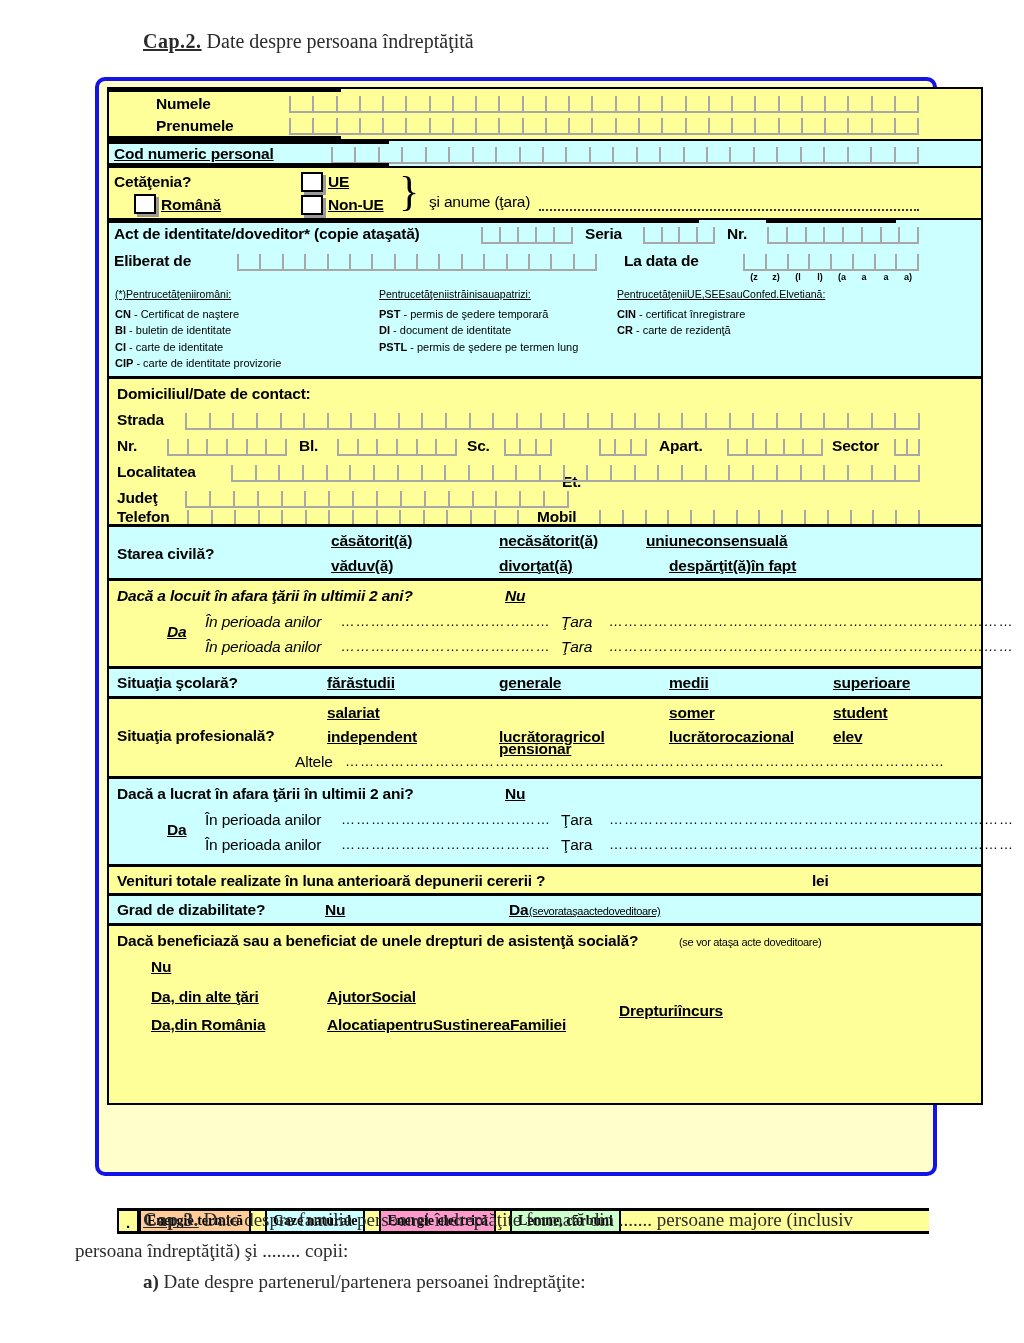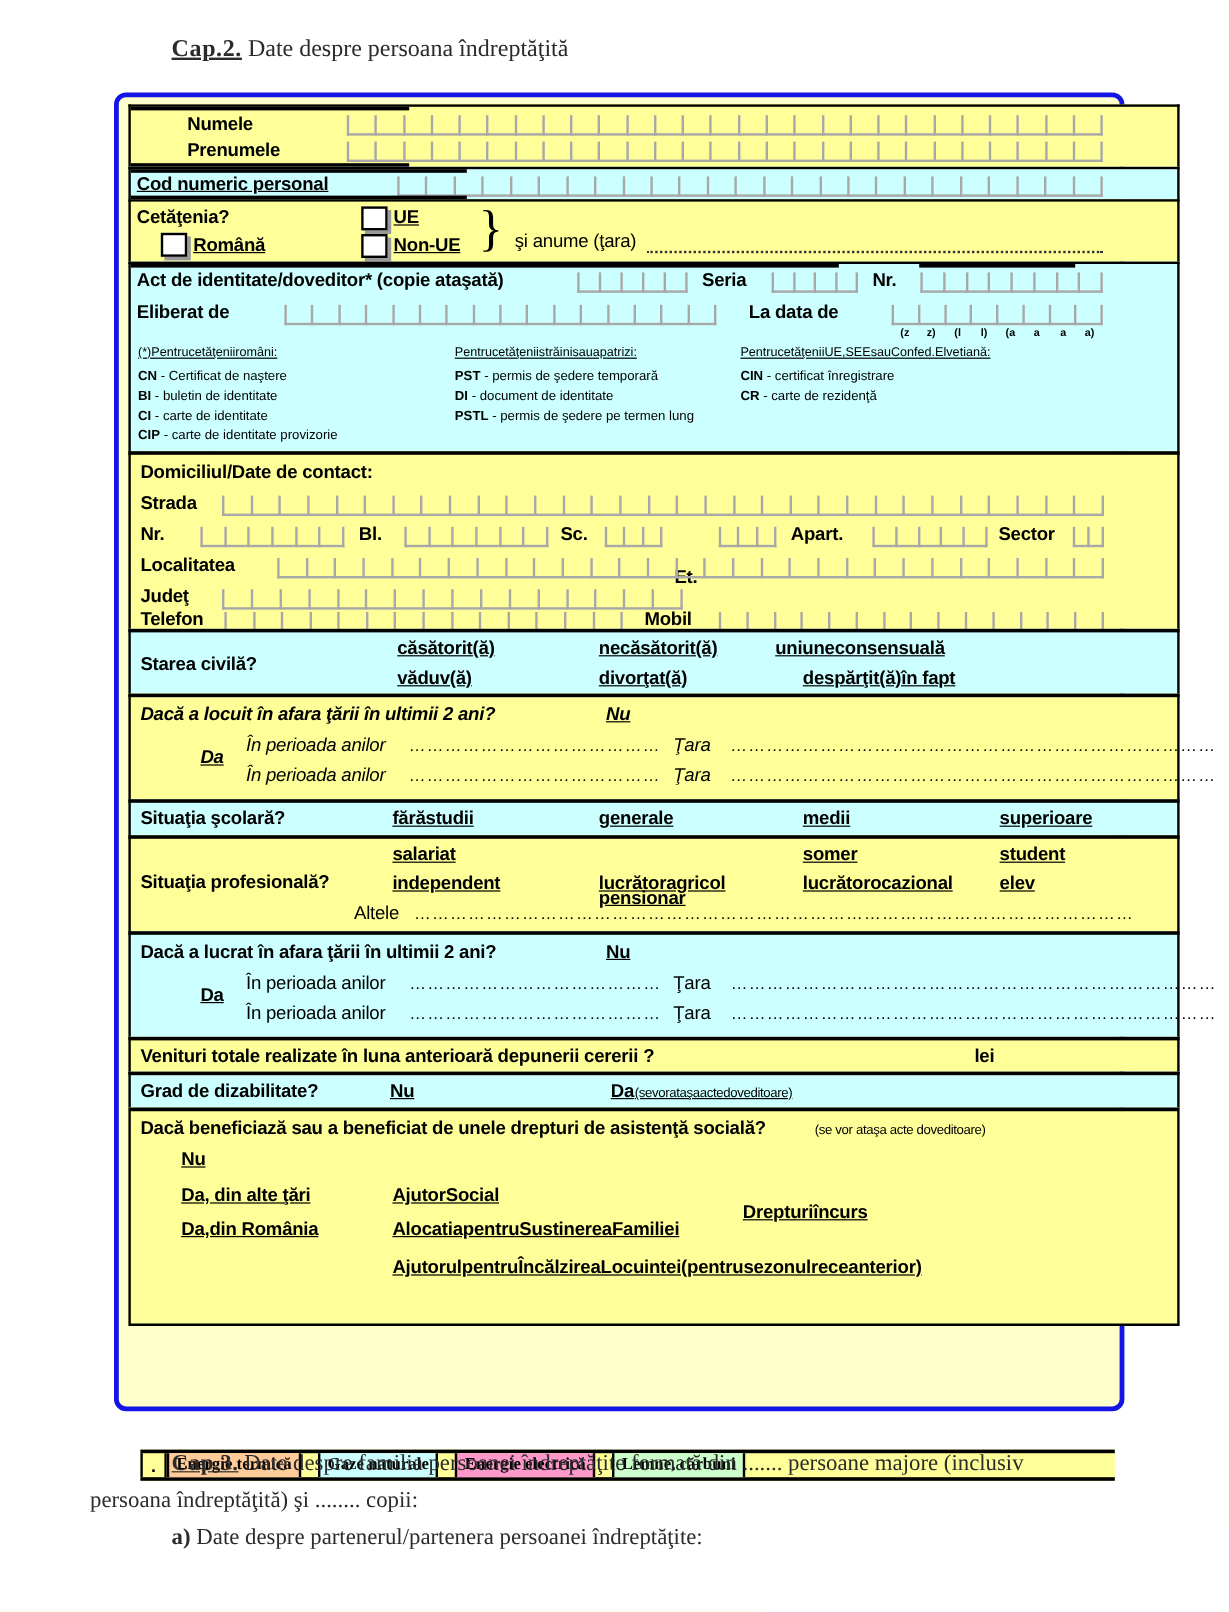--- a/index.html
+++ b/index.html
@@ -556,21 +556,20 @@
     <div class="blk yel last" style="height:182px;border-top-width:3px;">
       <div class="lbl" style="left:8px;top:6px;">Dacă  beneficiază sau a beneficiat de unele drepturi de asistenţă socială?</div>
       <div class="lbl small" style="left:570px;top:10px;">(se vor ataşa acte  doveditoare)</div>
 
       <div class="lbl u" style="left:42px;top:32px;">Nu</div>
       <div class="lbl u" style="left:42px;top:62px;">Da, din alte ţări </div>
       <div class="lbl u" style="left:42px;top:90px;">Da,din România</div>
 
       <div class="lbl u" style="left:218px;top:62px;">AjutorSocial</div>
       <div class="lbl u" style="left:218px;top:90px;">AlocatiapentruSustinereaFamiliei</div>
-      <div class="lbl u" style="left:218px;top:122px;">AjutorulpentruÎncălzireaLocuintei(pentrusezonulreceanterior)</div>
 
       <div class="lbl u" style="left:510px;top:76px;">Drepturiîncurs</div>
     </div>
 
     <div id="energy">
       <div class="etick">.</div>
       <div class="ecell" style="background:#ffcc99;">
         <span>Energie termică</span>
       </div>
       <div class="egap"></div>

